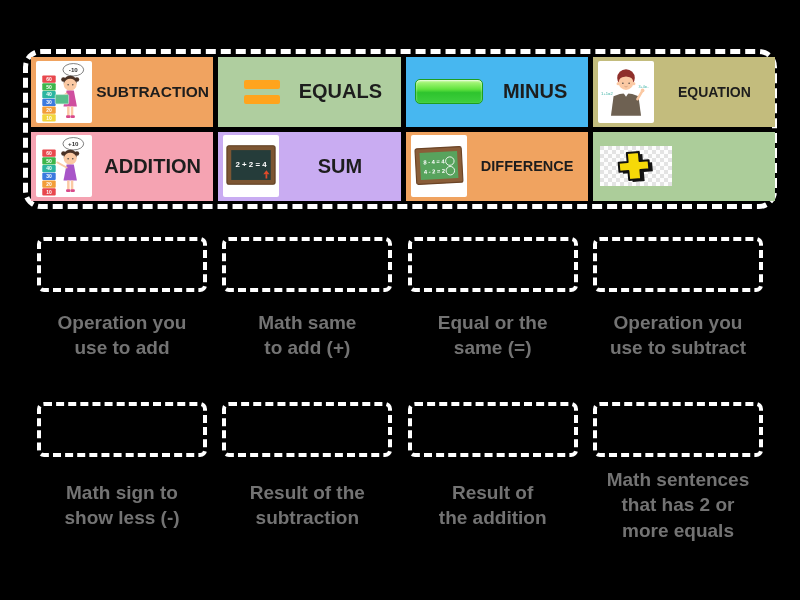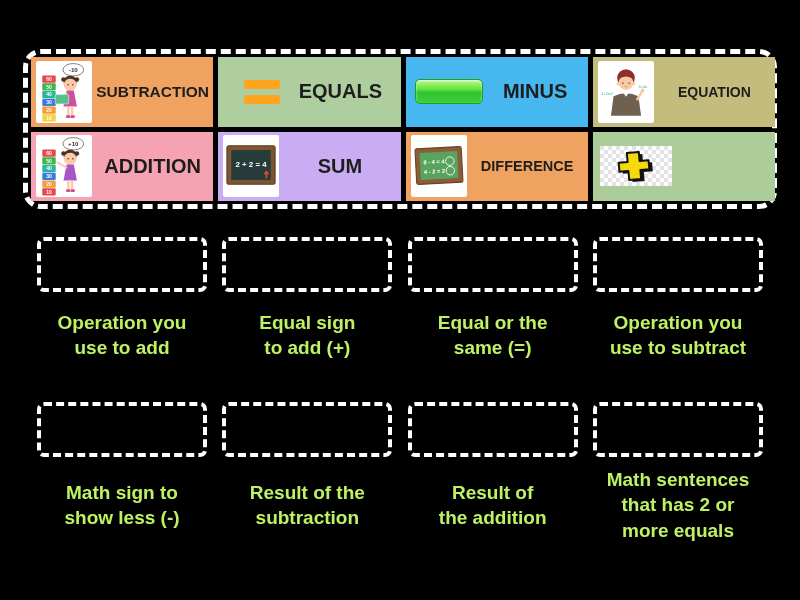--- a/index.html
+++ b/index.html
@@ -36,21 +36,21 @@
   .zr1{top:237px;}
   .zr2{top:402px;}
   .zone{width:170px;height:55px;border:4px dashed #fff;border-radius:7px;
         box-sizing:border-box;}
 
   
   .label-row{position:absolute;left:37px;width:726px;display:flex;
              justify-content:space-between;align-items:center;}
   .lr1{top:303px;height:64px;}
   .lr2{top:462px;height:86px;}
-  .zlabel{width:170px;text-align:center;color:#bef264;font-weight:700;
+  .zlabel{width:170px;text-align:center;color:#737373;font-weight:700;
           font-size:19px;line-height:1.32;white-space:pre-line;}
 </style>
 </head>
 <body>
 
 <div class="stage">
 
   <div class="bank">
     <div class="tile-grid">
 
@@ -210,21 +210,21 @@
   <div class="zone-row zr1">
     <div class="zone"></div>
     <div class="zone"></div>
     <div class="zone"></div>
     <div class="zone"></div>
   </div>
 
   <div class="label-row lr1">
     <div class="zlabel">Operation you
 use to add</div>
-    <div class="zlabel">Equal sign
+    <div class="zlabel">Math same
 to add (+)</div>
     <div class="zlabel">Equal or the
 same (=)</div>
     <div class="zlabel">Operation you
 use to subtract</div>
   </div>
 
   <div class="zone-row zr2">
     <div class="zone"></div>
     <div class="zone"></div>

